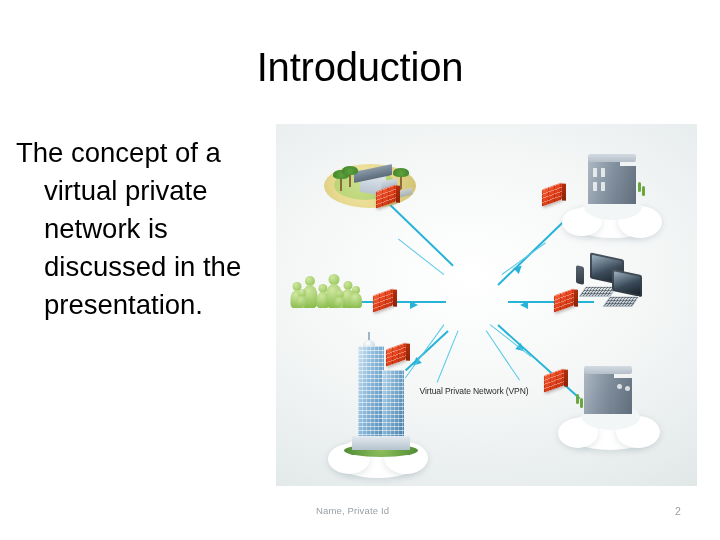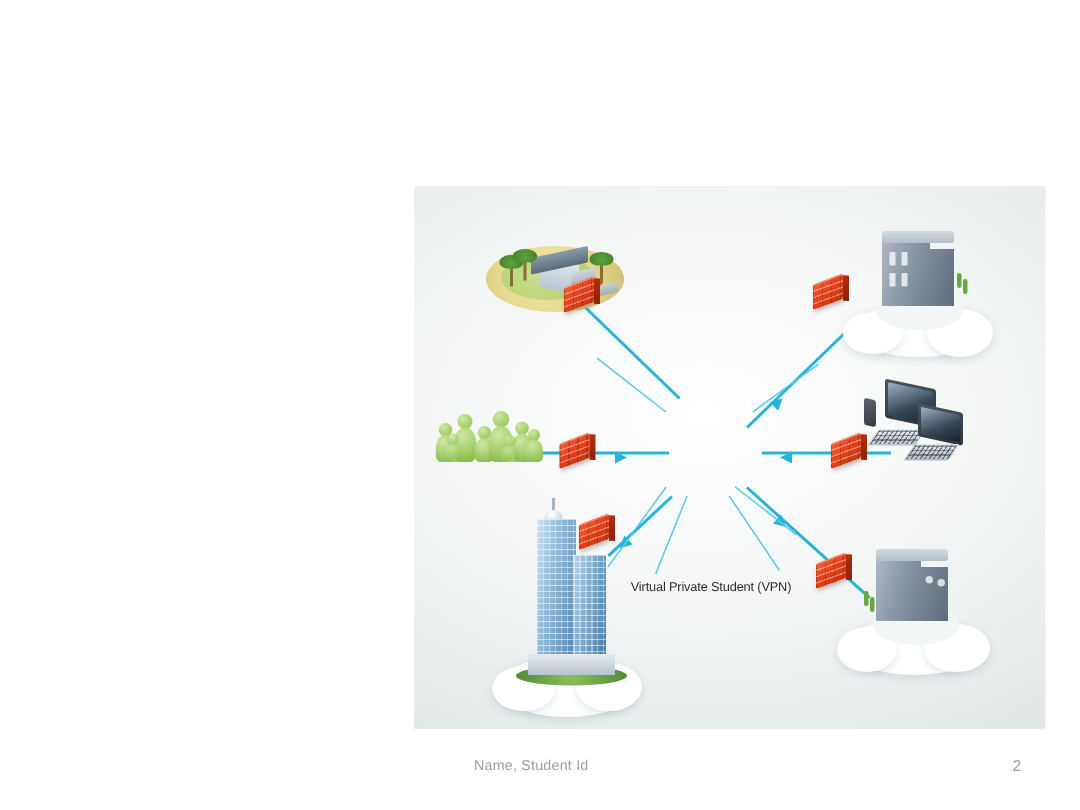--- a/index.html
+++ b/index.html
@@ -310,21 +310,25 @@
     text-align: center;
     font-size: 10.5px;
     color: #9aa0a6;
   }
 </style>
 </head>
 <body>
 
 <div id="slide">
 
-
+  <div id="slide-title">Introduction</div>
+
+  <div id="body-text">
+    <div class="para">The concept of a virtual private network is discussed in the presentation.</div>
+  </div>
 
   <div id="vpn-figure">
     <div class="fig-inner">
 
       <div class="link" style="left:108px; top:74px; width:96px; transform:rotate(44deg);"></div>
       <div class="arrowhead" style="left:110px; top:74px; transform:rotate(224deg);"></div>
 
       <div class="link" style="left:222px; top:160px; width:108px; transform:rotate(-44deg);"></div>
       <div class="arrowhead" style="left:240px; top:143px; transform:rotate(-44deg);"></div>
 
@@ -341,21 +345,21 @@
       <div class="arrowhead" style="left:242px; top:218px; transform:rotate(42deg);"></div>
 
       <div class="link thin" style="left:168px; top:200px; width:66px; transform:rotate(126deg);"></div>
       <div class="link thin" style="left:182px; top:206px; width:56px; transform:rotate(112deg);"></div>
       <div class="link thin" style="left:210px; top:206px; width:60px; transform:rotate(56deg);"></div>
       <div class="link thin" style="left:214px; top:200px; width:52px; transform:rotate(38deg);"></div>
       <div class="link thin" style="left:168px; top:150px; width:58px; transform:rotate(-142deg);"></div>
       <div class="link thin" style="left:226px; top:150px; width:54px; transform:rotate(-36deg);"></div>
 
 
-      <div id="vpn-caption">Virtual Private Student (VPN)</div>
+      <div id="vpn-caption">Virtual Private Network (VPN)</div>
 
       <div class="node" id="island-home">
         <div class="sand"></div>
         <div class="grass"></div>
         <div class="road"></div>
         <div class="house-body"></div>
         <div class="house-roof"></div>
         <div class="house-wing"></div>
         <div class="car"></div>
         <div class="palm" style="left:16px; top:18px;"></div>
@@ -458,16 +462,16 @@
         <div class="win" style="left:59px; top:30px; width:5px; height:5px; border-radius:50%;"></div>
         <div class="win" style="left:67px; top:32px; width:5px; height:5px; border-radius:50%;"></div>
         <div class="plant" style="left:18px; top:40px;"></div>
         <div class="plant" style="left:22px; top:44px;"></div>
       </div>
       <div class="firewall" style="left:268px; top:248px;"></div>
 
     </div>
   </div>
 
-  <div id="footer-name">Name, Student Id</div>
+  <div id="footer-name">Name, Private Id</div>
   <div id="footer-page">2</div>
 
 </div>
 
 </body></html>

